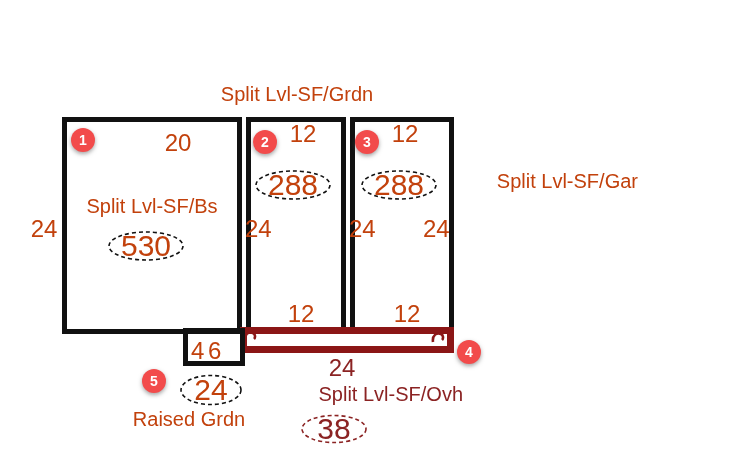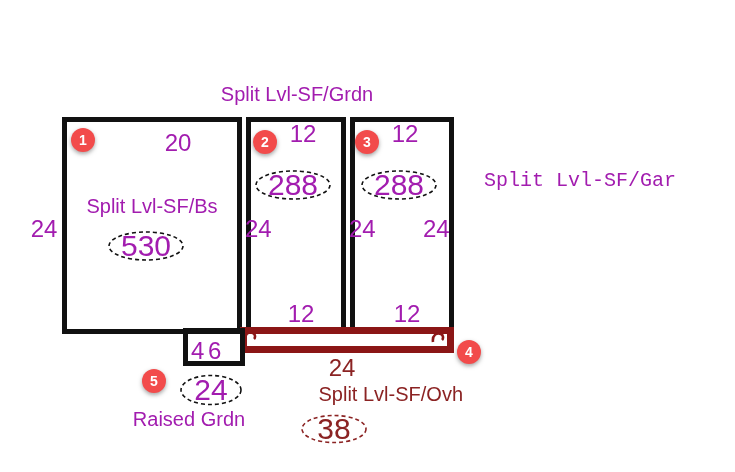--- a/index.html
+++ b/index.html
@@ -1,20 +1,20 @@
 <!DOCTYPE html>
 <html><head>
 <meta charset="utf-8">
 <style>
   html,body{margin:0;padding:0;background:#fff;}
   #canvas{
     position:relative;width:735px;height:472px;background:#ffffff;
     font-family:"Liberation Sans", sans-serif;overflow:hidden;
   }
-  .ink{color:#a21caf;}
+  .ink{color:#c2410c;}
   .maroon{color:#8B2323;}
   .rect{
     position:absolute;border:5px solid #111;box-sizing:border-box;background:transparent;
   }
   .rect.open-bottom{border-bottom:none;}
   .band{
     position:absolute;border:7px solid #8B1616;box-sizing:border-box;background:#fff;
   }
   .dim{
     position:absolute;font-size:24px;line-height:19px;white-space:nowrap;
@@ -91,21 +91,21 @@
   <span class="dim ink" style="left:349px;top:219px;">24</span>
   <span class="dim ink" style="left:423px;top:219px;">24</span>
   <span class="dim ink tc" style="left:387px;top:304px;width:40px;">12</span>
   <div class="oval" style="left:359px;top:168px;width:80px;height:34px;">
     <svg width="80" height="34">
         <ellipse cx="40" cy="17" rx="37" ry="14" fill="none" stroke="#111" stroke-width="1.6" stroke-dasharray="4 3"></ellipse>
       </svg>
     <span class="oval-num ink">288</span>
   </div>
 
-  <div class="arealabel ink" style="left:484px;top:170px;width:182px;text-align:right;font-family:Liberation Mono, monospace;">Split Lvl-SF/Gar</div>
+  <div class="arealabel ink" style="left:456px;top:170px;width:182px;text-align:right;">Split Lvl-SF/Gar</div>
 
   <span class="dim maroon tc" style="left:322px;top:358px;width:40px;">24</span>
   <div class="arealabel maroon" style="left:263px;top:383px;width:200px;text-align:right;">Split Lvl-SF/Ovh</div>
   <div class="oval" style="left:299px;top:413px;width:70px;height:32px;">
     <svg width="70" height="32">
         <ellipse cx="35" cy="16" rx="32" ry="13.5" fill="none" stroke="#8B2323" stroke-width="1.6" stroke-dasharray="4 3"></ellipse>
       </svg>
     <span class="oval-num maroon">38</span>
   </div>
 

